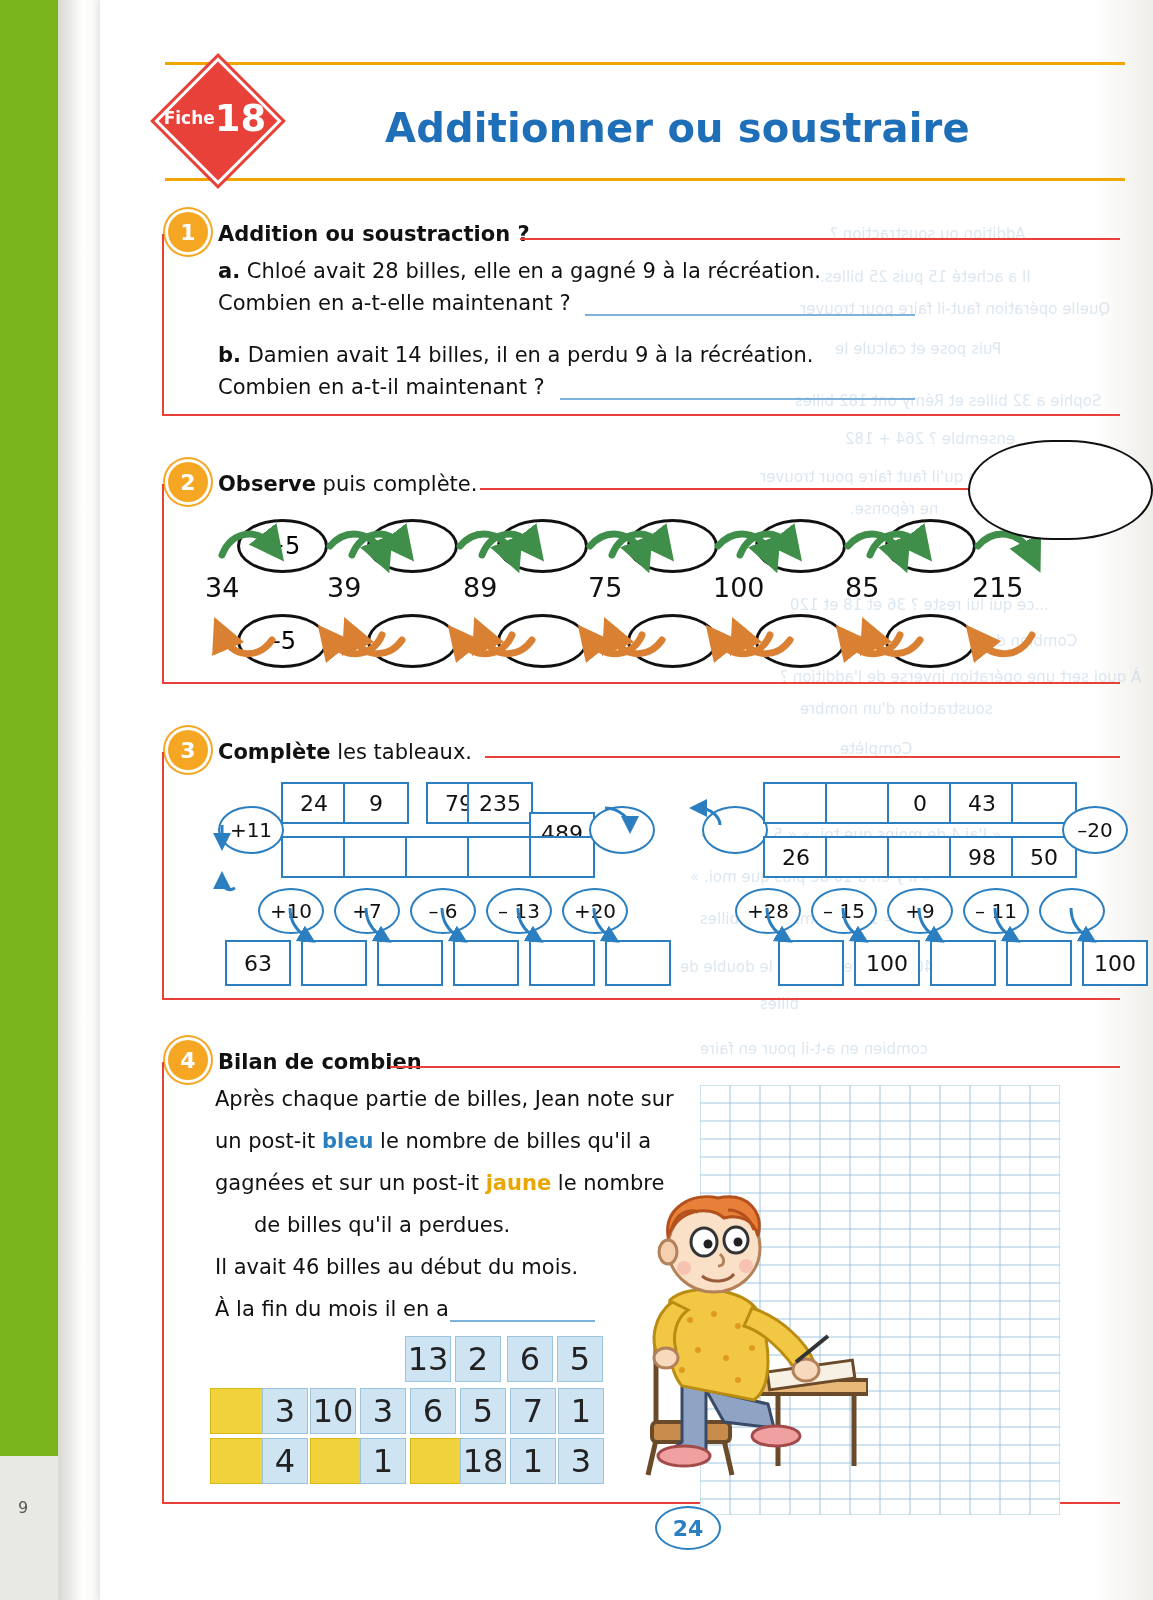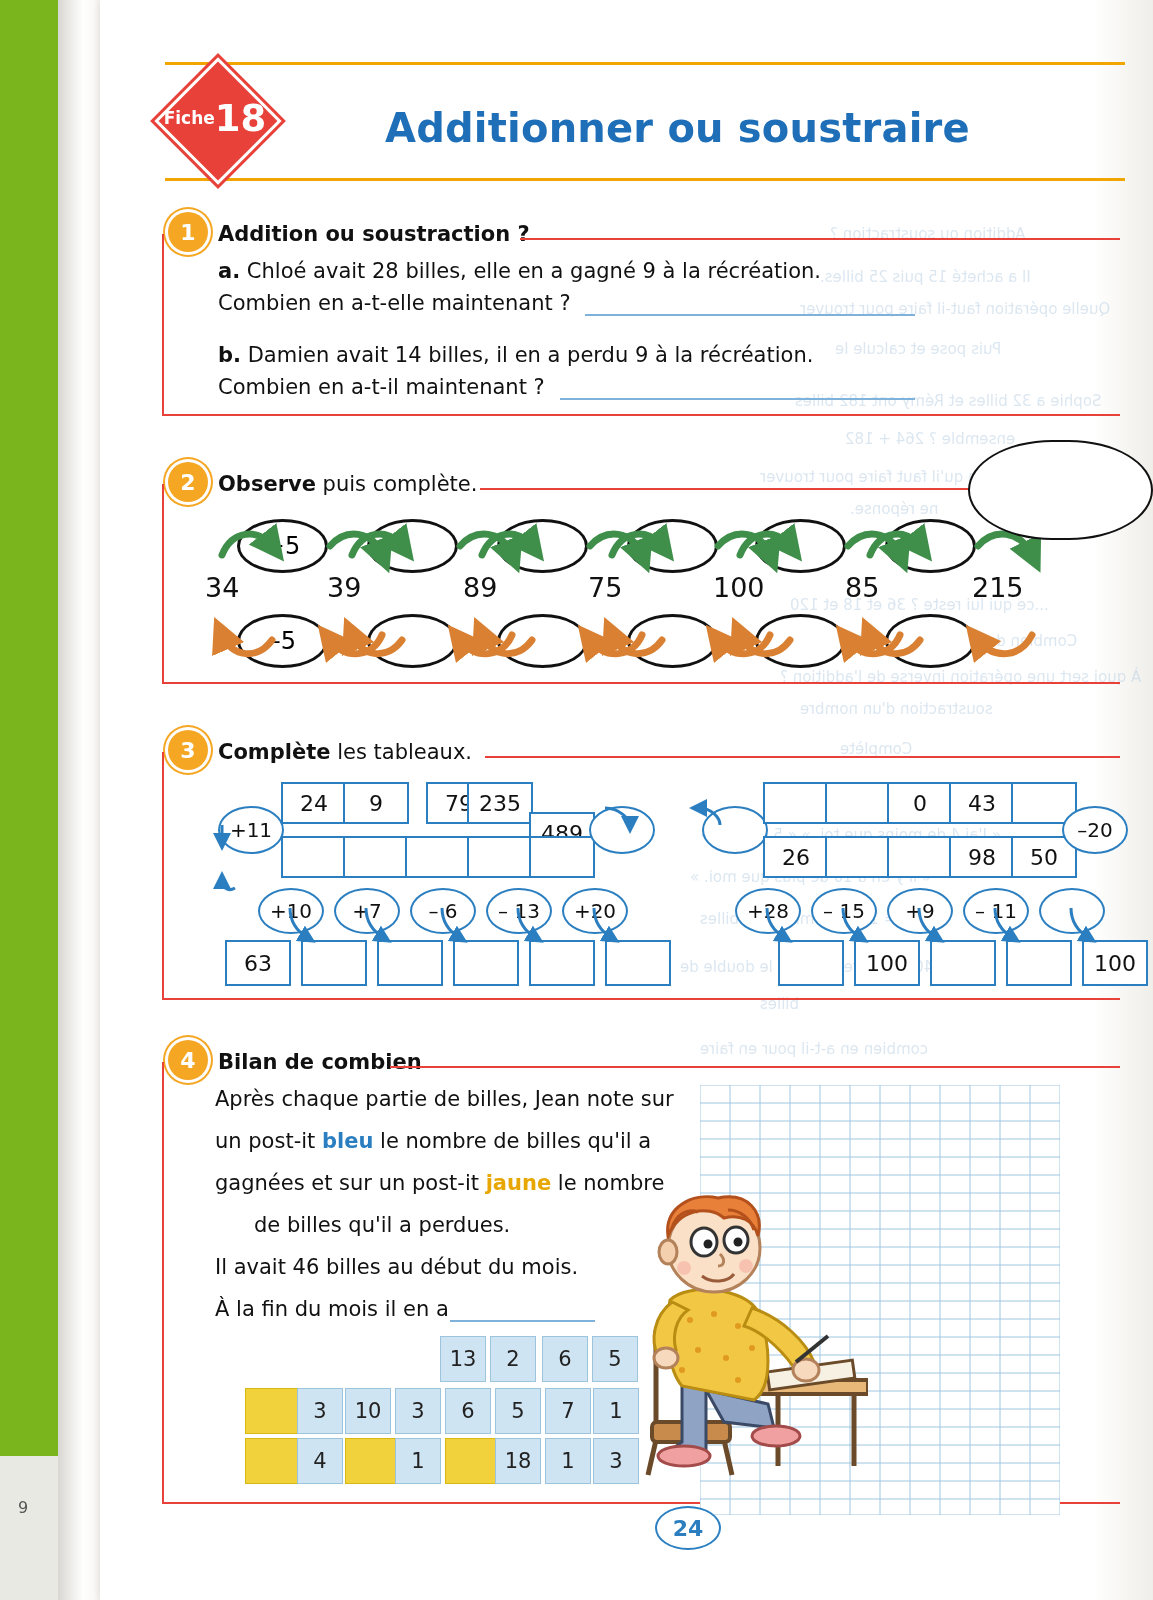--- a/index.html
+++ b/index.html
@@ -60,21 +60,21 @@
 
   
   .cell{position:absolute;border:2px solid #2b7fc0;background:#fff;
         display:flex;align-items:center;justify-content:center;font-size:22px;color:#111;}
   .ovalop{position:absolute;border:2px solid #2b7fc0;border-radius:50%;background:#fff;
         display:flex;align-items:center;justify-content:center;font-size:20px;color:#111;}
 
   
   .grid{position:absolute;left:700px;top:1085px;width:360px;height:430px;}
   .postit{position:absolute;width:44px;height:44px;display:flex;align-items:center;
-          justify-content:center;font-size:21px;color:#222;font-family:"DejaVu Sans",sans-serif;margin-left:35px;}
+          justify-content:center;font-size:32px;color:#222;font-family:"DejaVu Sans",sans-serif;}
   .pi-blue{background:#cfe4f2;border:1px solid #9dc4dd;}
   .pi-yellow{background:#f2d23c;border:1px solid #d8b813;padding-left:48px;}
 
   .speech{position:absolute;right:0px;top:440px;width:185px;height:100px;}
   .speech .bub{position:absolute;inset:0;border:2px solid #111;border-radius:50%/55%;
                background:#fff;}
   .speech .s{position:absolute;left:12px;top:14px;width:165px;font-size:17px;color:#111;
              font-style:italic;text-align:center;line-height:23px;}
 
   .footer-badge{position:absolute;left:655px;top:1506px;width:62px;height:40px;

